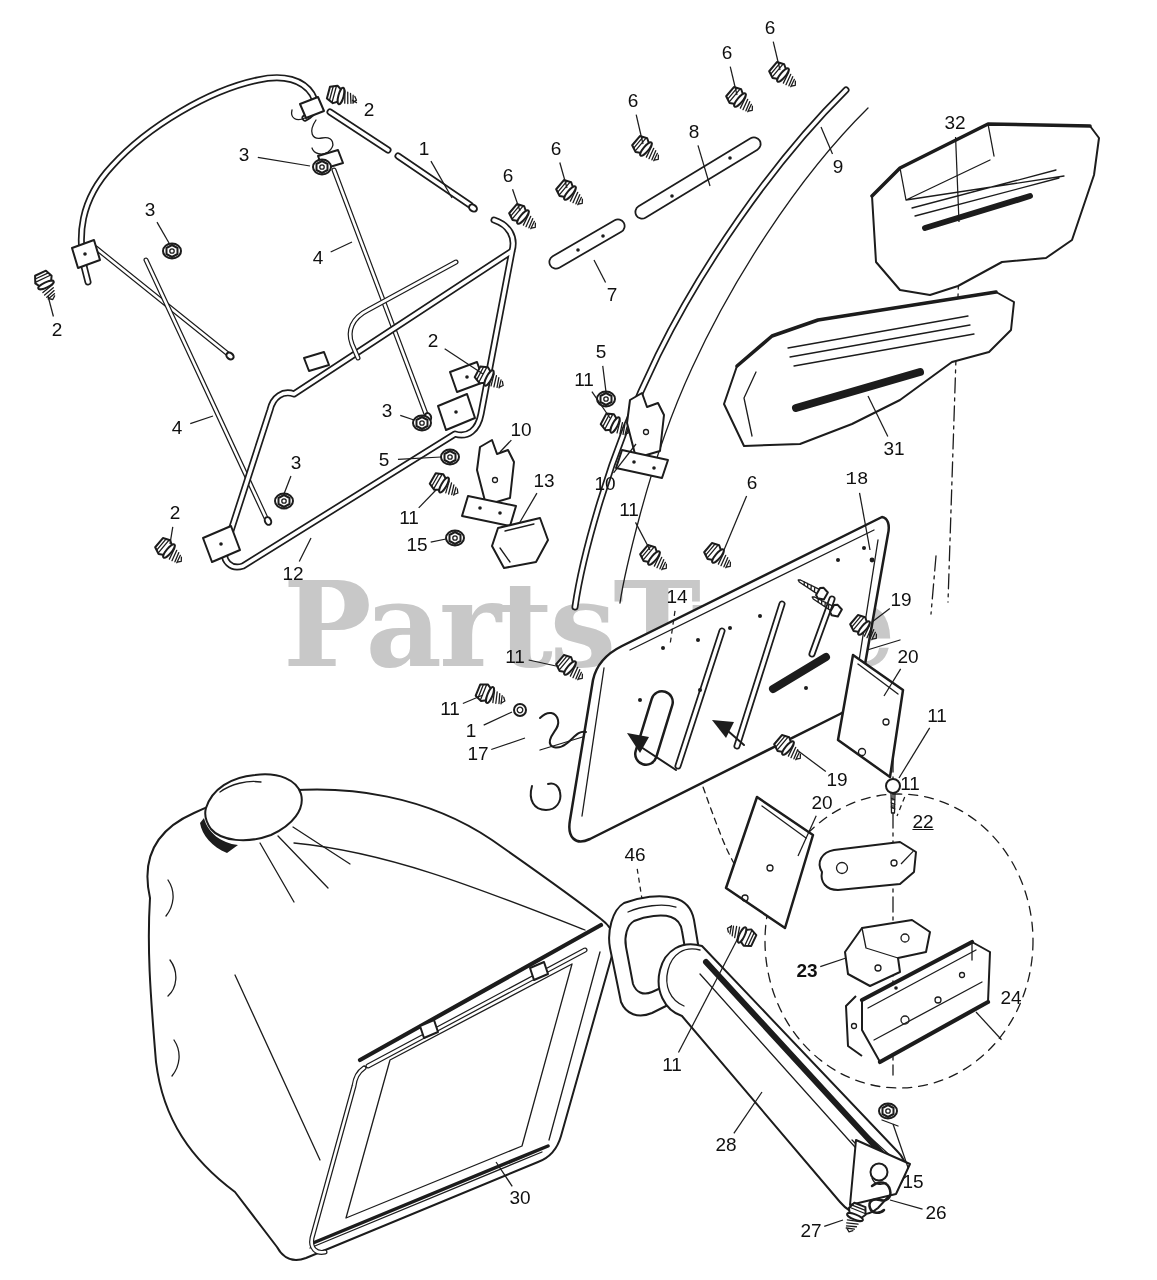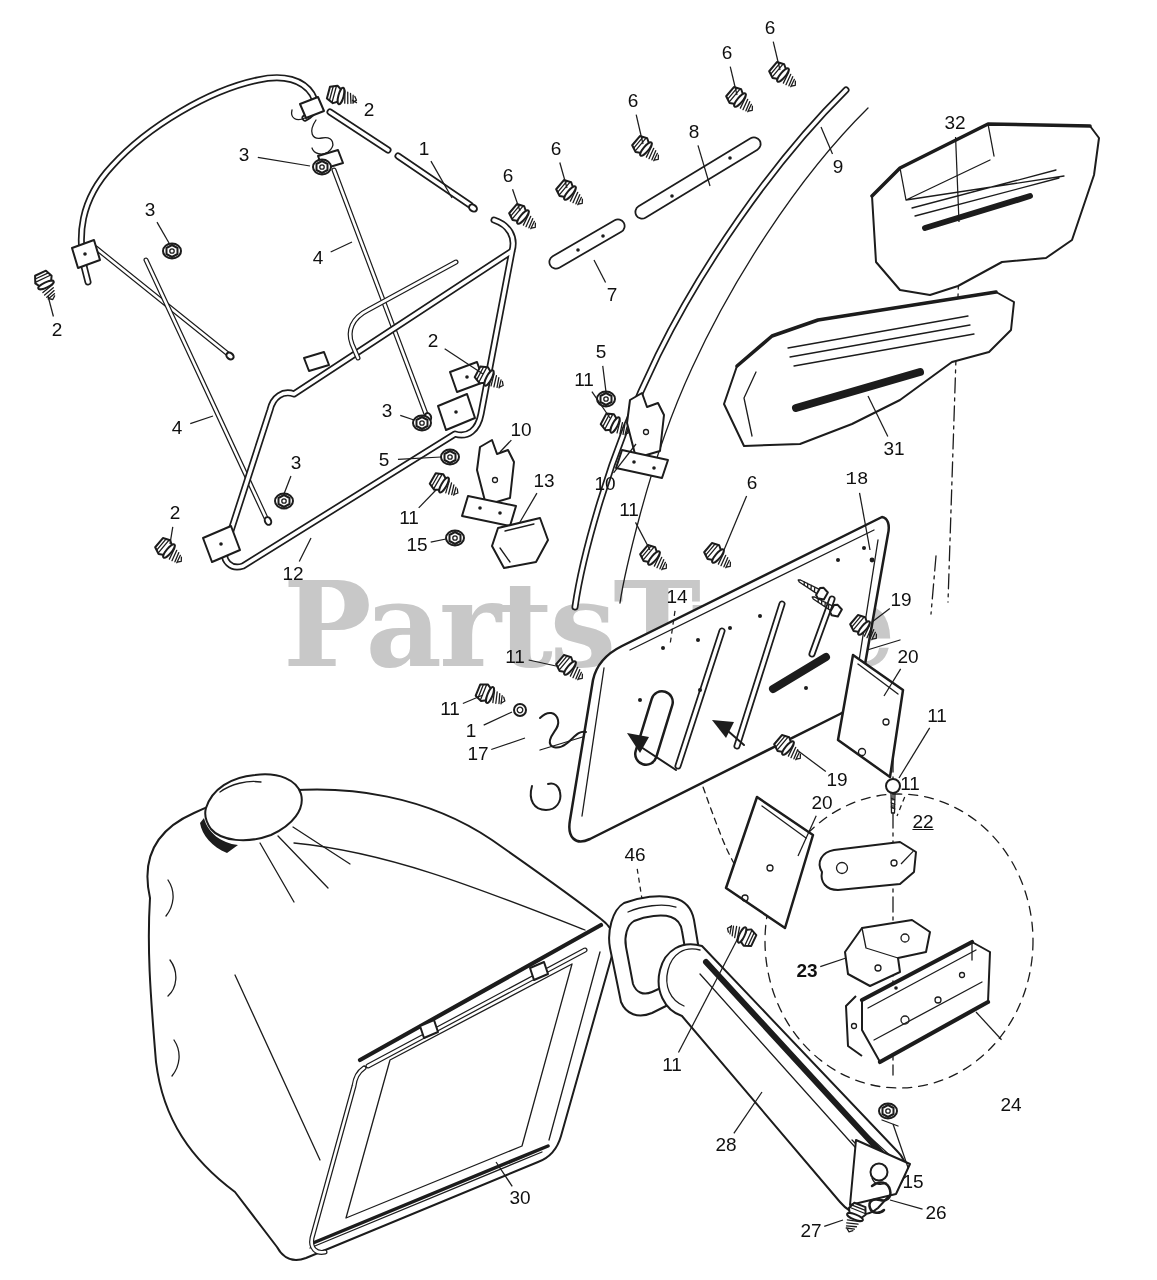--- a/index.html
+++ b/index.html
@@ -413,21 +413,21 @@
       <div class="callout" style="left: 450px; top: 709px;">11</div>
       <div class="callout" style="left: 471px; top: 731px;">1</div>
       <div class="callout" style="left: 478px; top: 754px;">17</div>
       <div class="callout" style="left: 937px; top: 716px;">11</div>
       <div class="callout" style="left: 837px; top: 780px;">19</div>
       <div class="callout" style="left: 822px; top: 803px;">20</div>
       <div class="callout" style="left: 910px; top: 784px;">11</div>
       <div class="callout" style="left: 923px; top: 822px; text-decoration: underline;">22</div>
       <div class="callout" style="left: 635px; top: 855px;">46</div>
       <div class="callout" style="left: 807px; top: 971px; font-weight: bold;">23</div>
-      <div class="callout" style="left: 1011px; top: 1105px;">24</div>
+      <div class="callout" style="left: 1011px; top: 998px;">24</div>
       <div class="callout" style="left: 672px; top: 1065px;">11</div>
       <div class="callout" style="left: 726px; top: 1145px;">28</div>
       <div class="callout" style="left: 913px; top: 1182px;">15</div>
       <div class="callout" style="left: 936px; top: 1213px;">26</div>
       <div class="callout" style="left: 811px; top: 1231px;">27</div>
       <div class="callout" style="left: 520px; top: 1198px;">30</div>
     </div>
 </div>
 
 </body></html>

